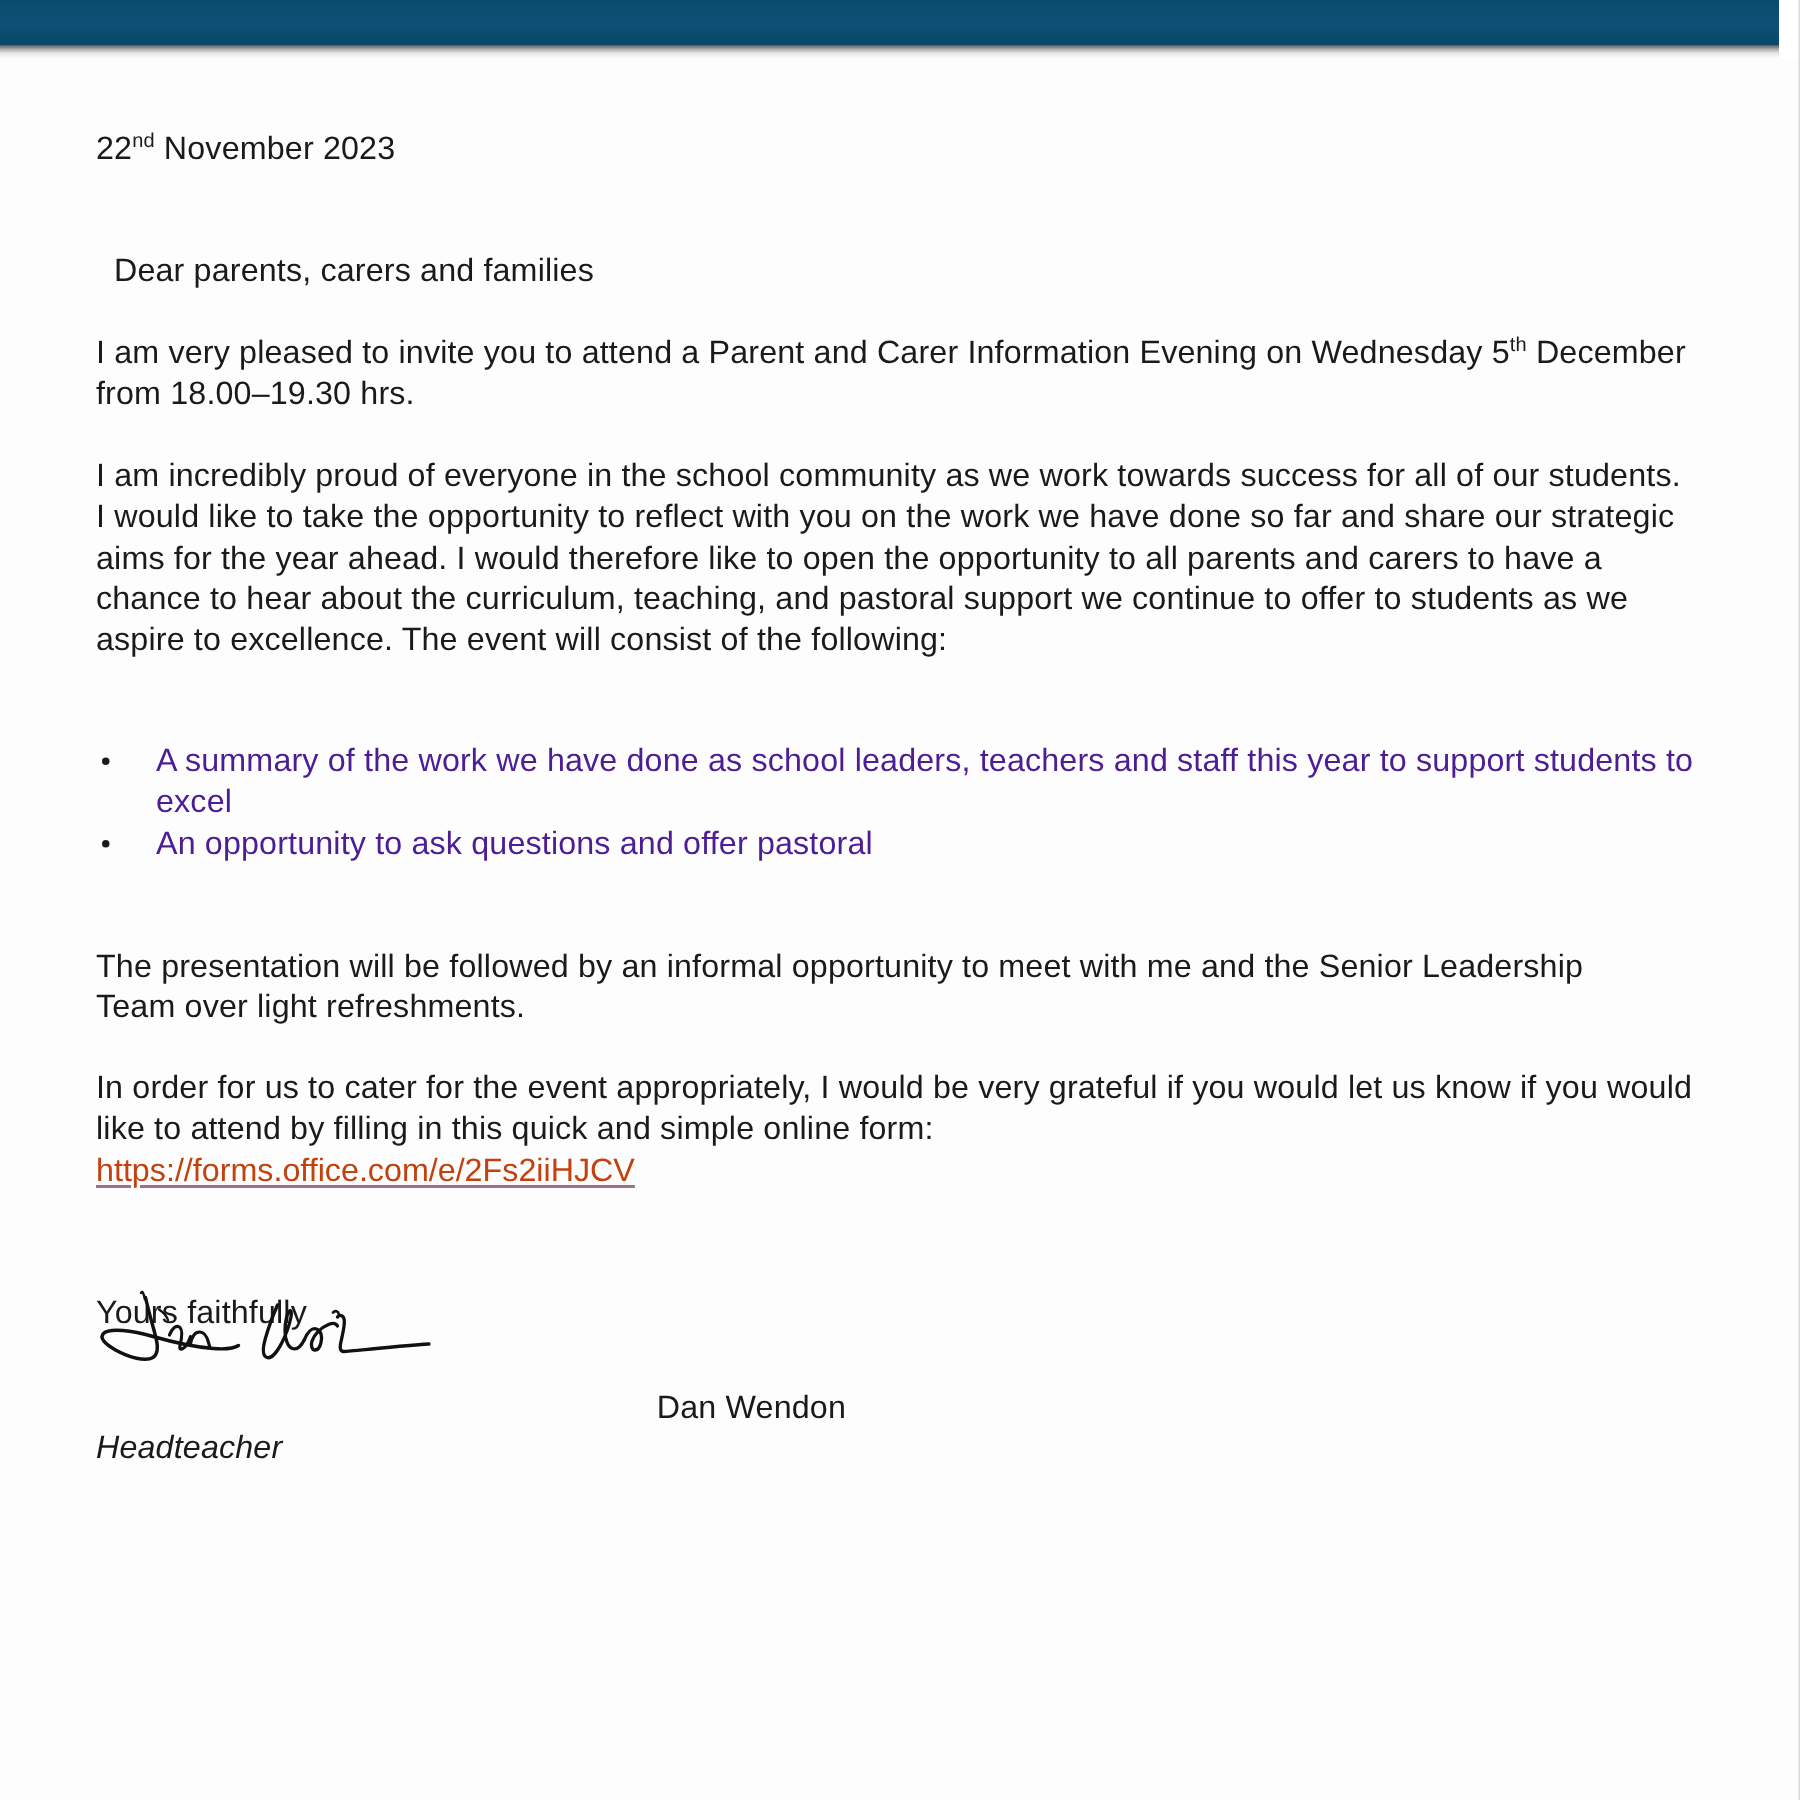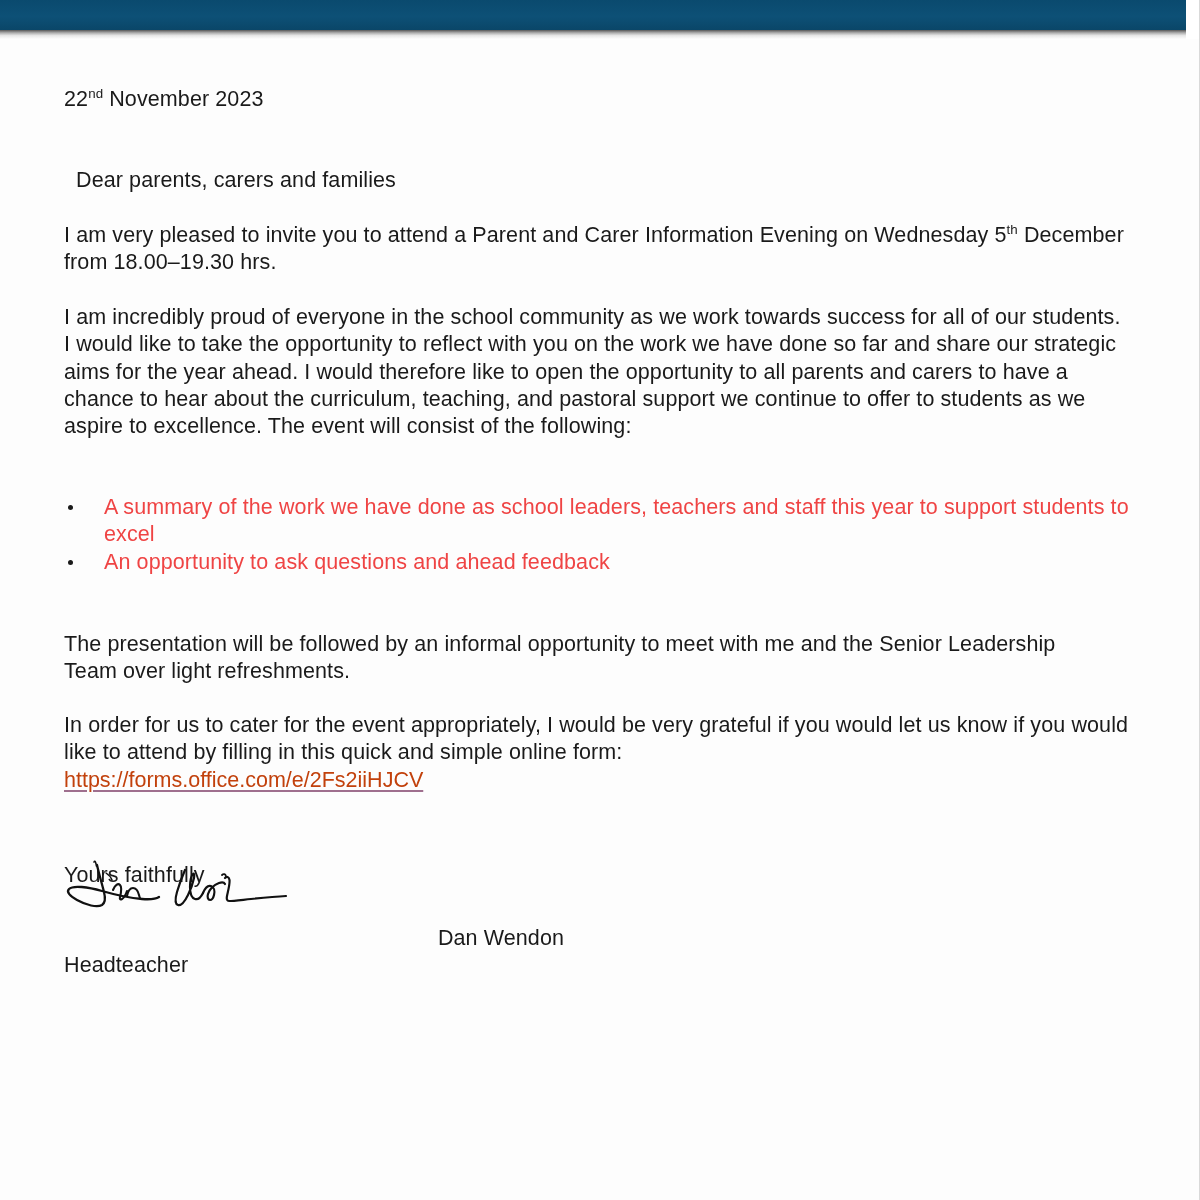--- a/index.html
+++ b/index.html
@@ -99,21 +99,21 @@
     top: 494px;
     left: 64px;
     width: 1072px;
     margin: 0;
     padding: 0;
     list-style: none;
   }
   #bullet-list li {
     position: relative;
     padding-left: 40px;
-    color: #ef4444;
+    color: #4c1d95;
     font-size: 21.5px;
     line-height: 27.3px;
     letter-spacing: 0.1px;
   }
   #bullet-list li .bullet-dot {
     position: absolute;
     left: 4px;
     top: 11px;
     width: 5px;
     height: 5px;
@@ -164,20 +164,21 @@
   #sign-name {
     top: 925px;
     left: 64px;
     width: 500px;
     text-align: right;
   }
   #sign-role {
     top: 952px;
     left: 64px;
     width: 500px;
+    font-style: italic;
   }
 
   .sup {
     font-size: 0.62em;
     vertical-align: super;
     line-height: 0;
     margin-top: 36px;
   }
 </style>
 </head>
@@ -199,21 +200,21 @@
 
     <div class="txt" id="para-proud">I am incredibly proud of everyone in the school community as we work towards success for all of our students.  I would like to take the opportunity to reflect with you on the work we have done so far and share our strategic aims for the year ahead. I would therefore like to open the opportunity to all parents and carers to have a chance to hear about the curriculum, teaching, and pastoral support we continue to offer to students as we aspire to excellence.  The event will consist of the following:</div>
 
     <ul id="bullet-list">
       <li>
         <span class="bullet-dot"></span>
         <span>A summary of the work we have done as school leaders, teachers and staff this year to support students to excel</span>
       </li>
       <li>
         <span class="bullet-dot"></span>
-        <span>An opportunity to ask questions and ahead feedback</span>
+        <span>An opportunity to ask questions and offer pastoral</span>
       </li>
     </ul>
 
     <div class="txt" id="para-presentation">The presentation will be followed by an informal opportunity to meet with me and the Senior Leadership Team over light refreshments.</div>
 
     <div class="txt" id="para-cater">In order for us to cater for the event appropriately, I would be very grateful if you would let us know if you would like to attend by filling in this quick and simple online form:</div>
 
     <a id="form-link" href="#">https://forms.office.com/e/2Fs2iiHJCV</a>
 
     <div class="txt" id="closing">Yours faithfully</div>

